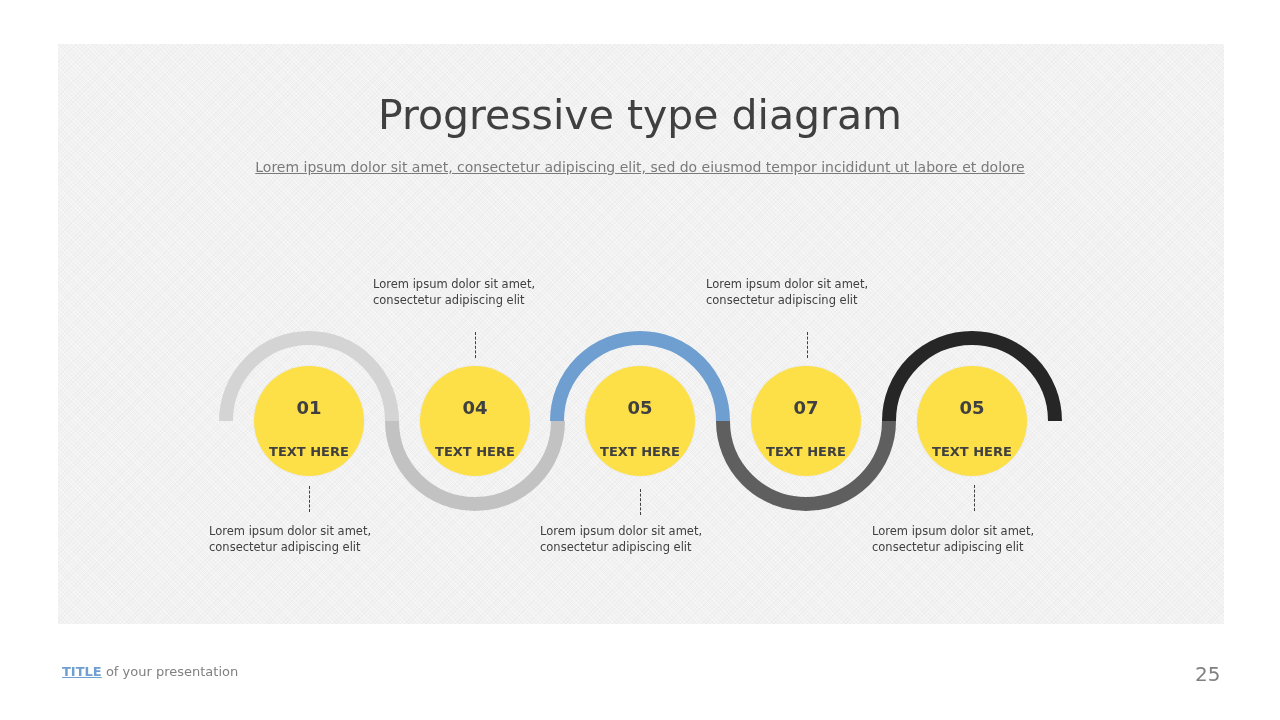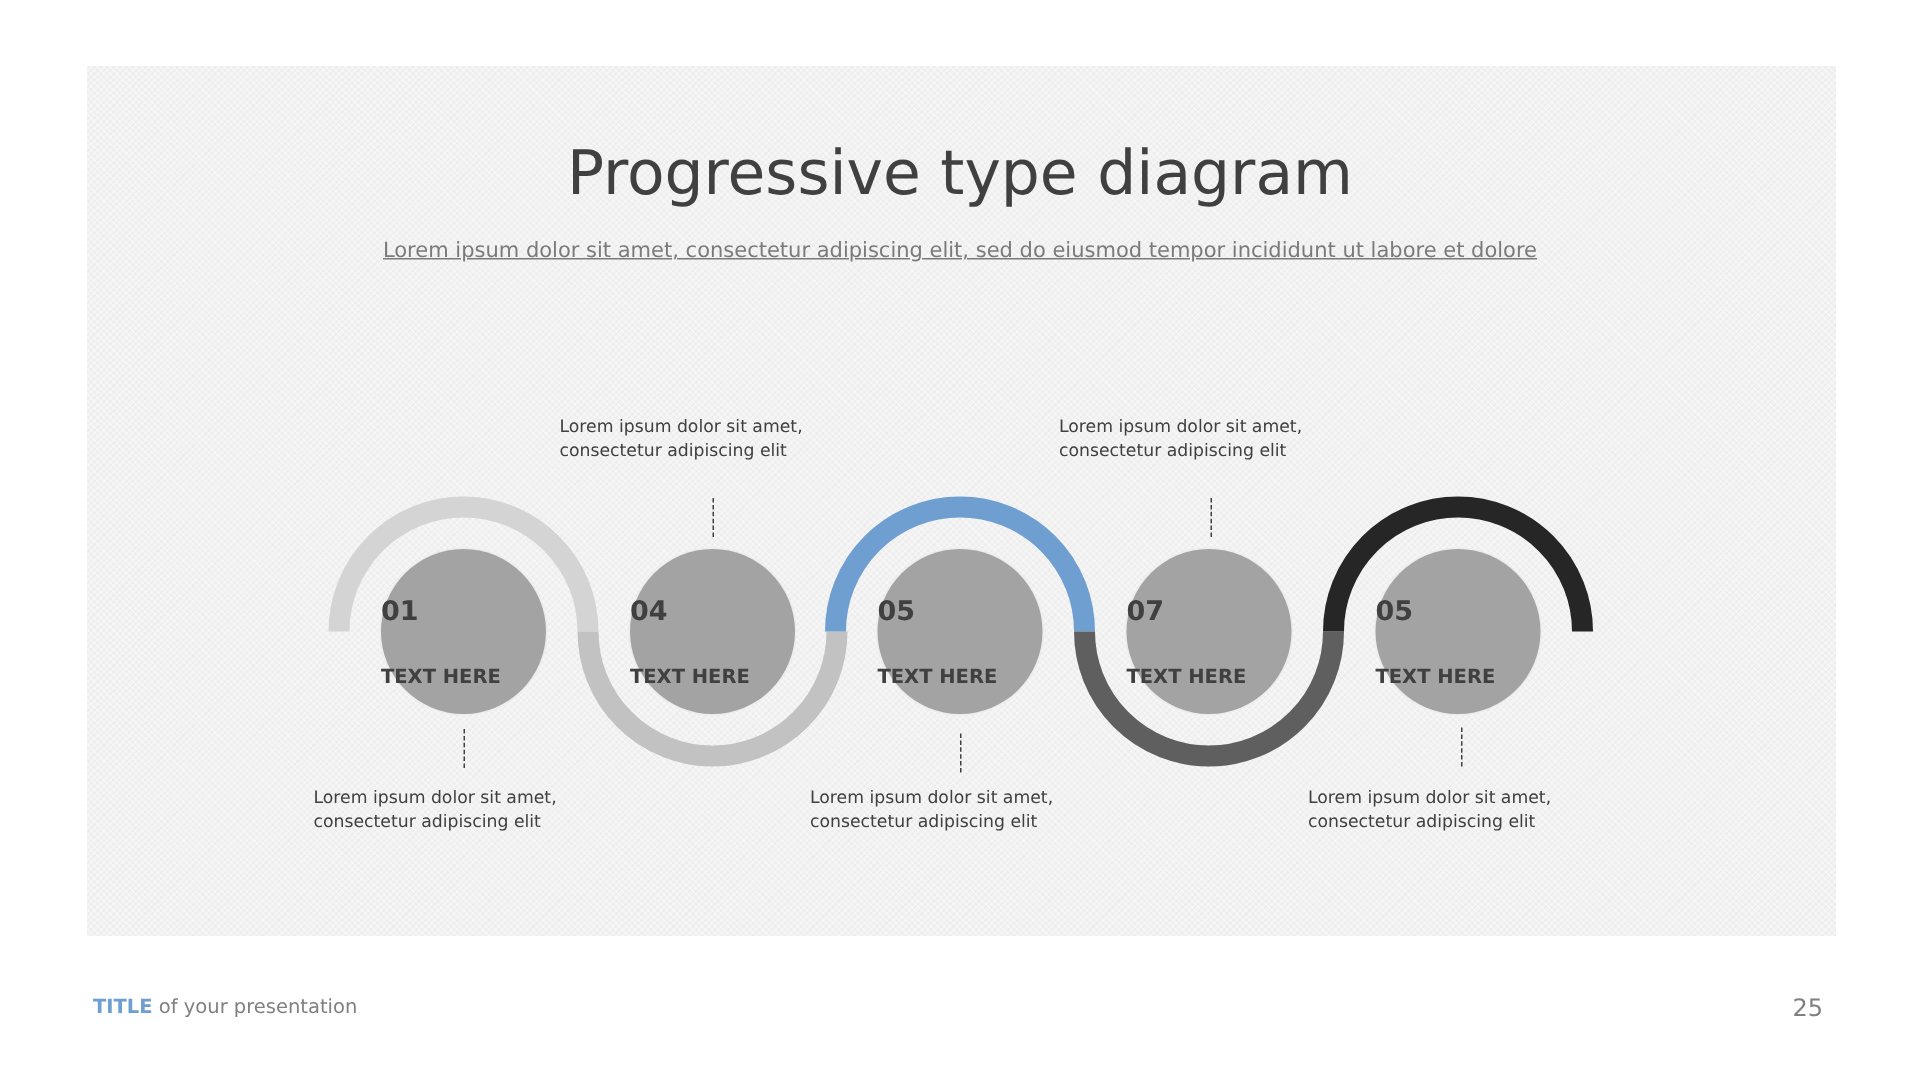--- a/index.html
+++ b/index.html
@@ -7,29 +7,29 @@
          font-family:"DejaVu Sans", "Liberation Sans", sans-serif; }
   .panel { position:absolute; left:58px; top:44px; width:1166px; height:580px;
            background-color:#f2f2f2;
            background-image: repeating-linear-gradient(45deg, rgba(255,255,255,0.35) 0 1px, transparent 1px 3px),
                              repeating-linear-gradient(-45deg, rgba(0,0,0,0.025) 0 1px, transparent 1px 3px); }
   .title { position:absolute; left:0; width:1280px; top:80px; text-align:center;
            font-size:41px; color:#404040;margin-top:11px; }
   .subtitle { position:absolute; left:0; width:1280px; top:159px; text-align:center;
               font-size:14px; color:#7a7a7a;text-decoration:underline; }
   svg.diagram { position:absolute; left:0; top:0; }
-  .node { position:absolute; width:110px; height:110px; border-radius:50%; background:#a3a3a3;
-          box-shadow:0 0 0 1px #ececec; }
+  .node { position:absolute; width:110px; height:110px; border-radius:50%; background:#fde047;
+          box-shadow:0 0 0 1px #ececec; text-align:center; }
   .node .num { position:absolute; left:0; right:0; top:31px; font-size:18px; font-weight:bold; color:#404040; }
   .node .lbl { position:absolute; left:0; right:0; top:78px; font-size:13px; font-weight:bold; color:#404040; }
   .desc { position:absolute; width:200px; text-align:left; font-size:11.5px; line-height:16px; color:#404040; }
   .dash { position:absolute; width:0; height:26px; border-left:1px dashed #404040; }
   .footer { position:absolute; left:62px; top:664px; font-size:13px; color:#808080; }
-  .footer .accent { color:#6f9fd0; font-weight:bold; }
-  .pagenum { position:absolute; left:1195px; top:662px; font-size:16px; color:#808080; }
+  .footer .accent { color:#6f9fd0; font-weight:bold;text-decoration:underline; }
+  .pagenum { position:absolute; left:1195px; top:662px; font-size:20px; color:#808080; }
 </style>
 </head>
 <body>
 
 <div class="panel"></div>
 
 <div class="title">Progressive type diagram</div>
 <div class="subtitle">Lorem ipsum dolor sit amet, consectetur adipiscing elit, sed do eiusmod tempor incididunt ut labore et dolore</div>
 
 <svg class="diagram" width="1280" height="720">

